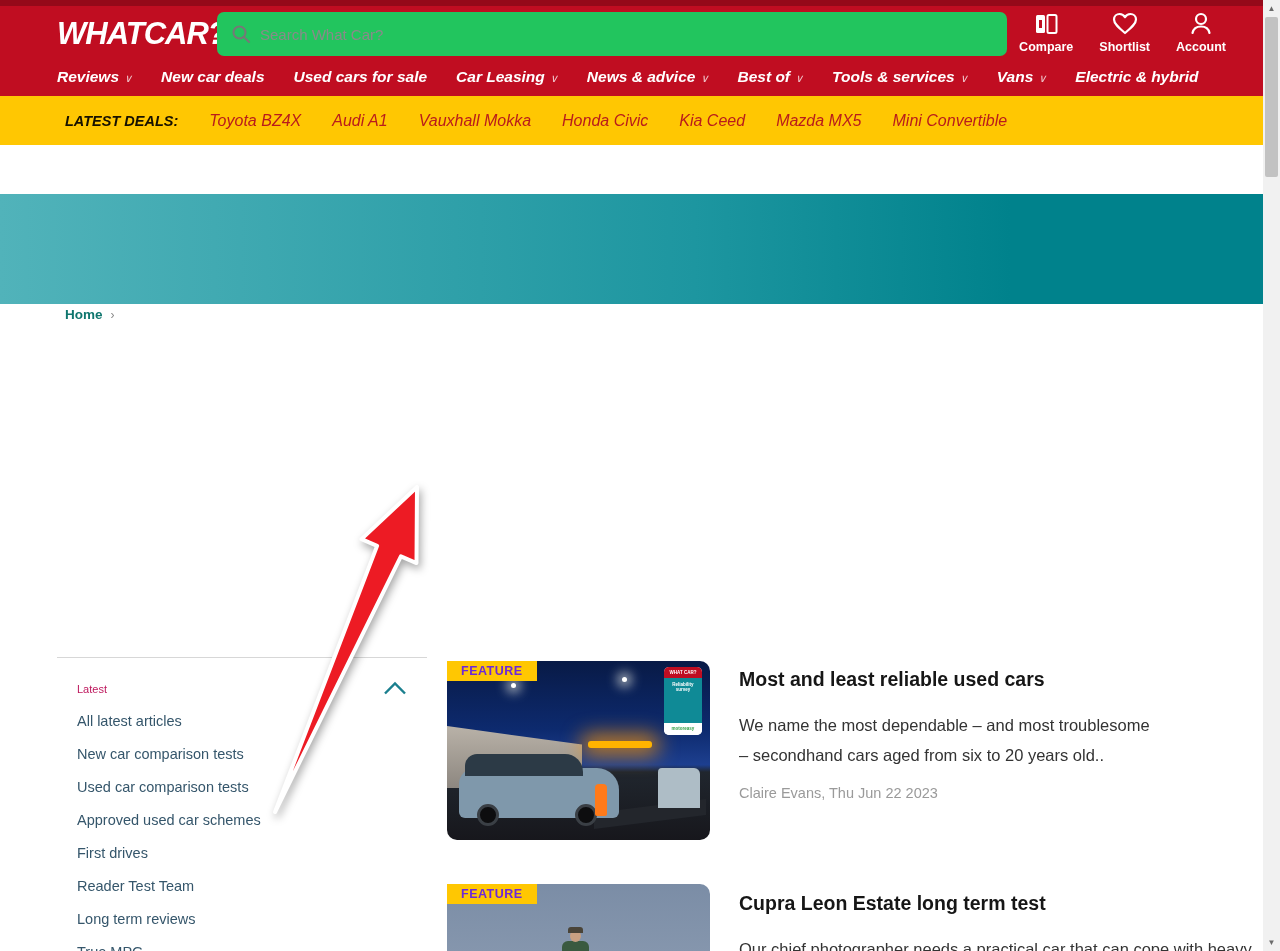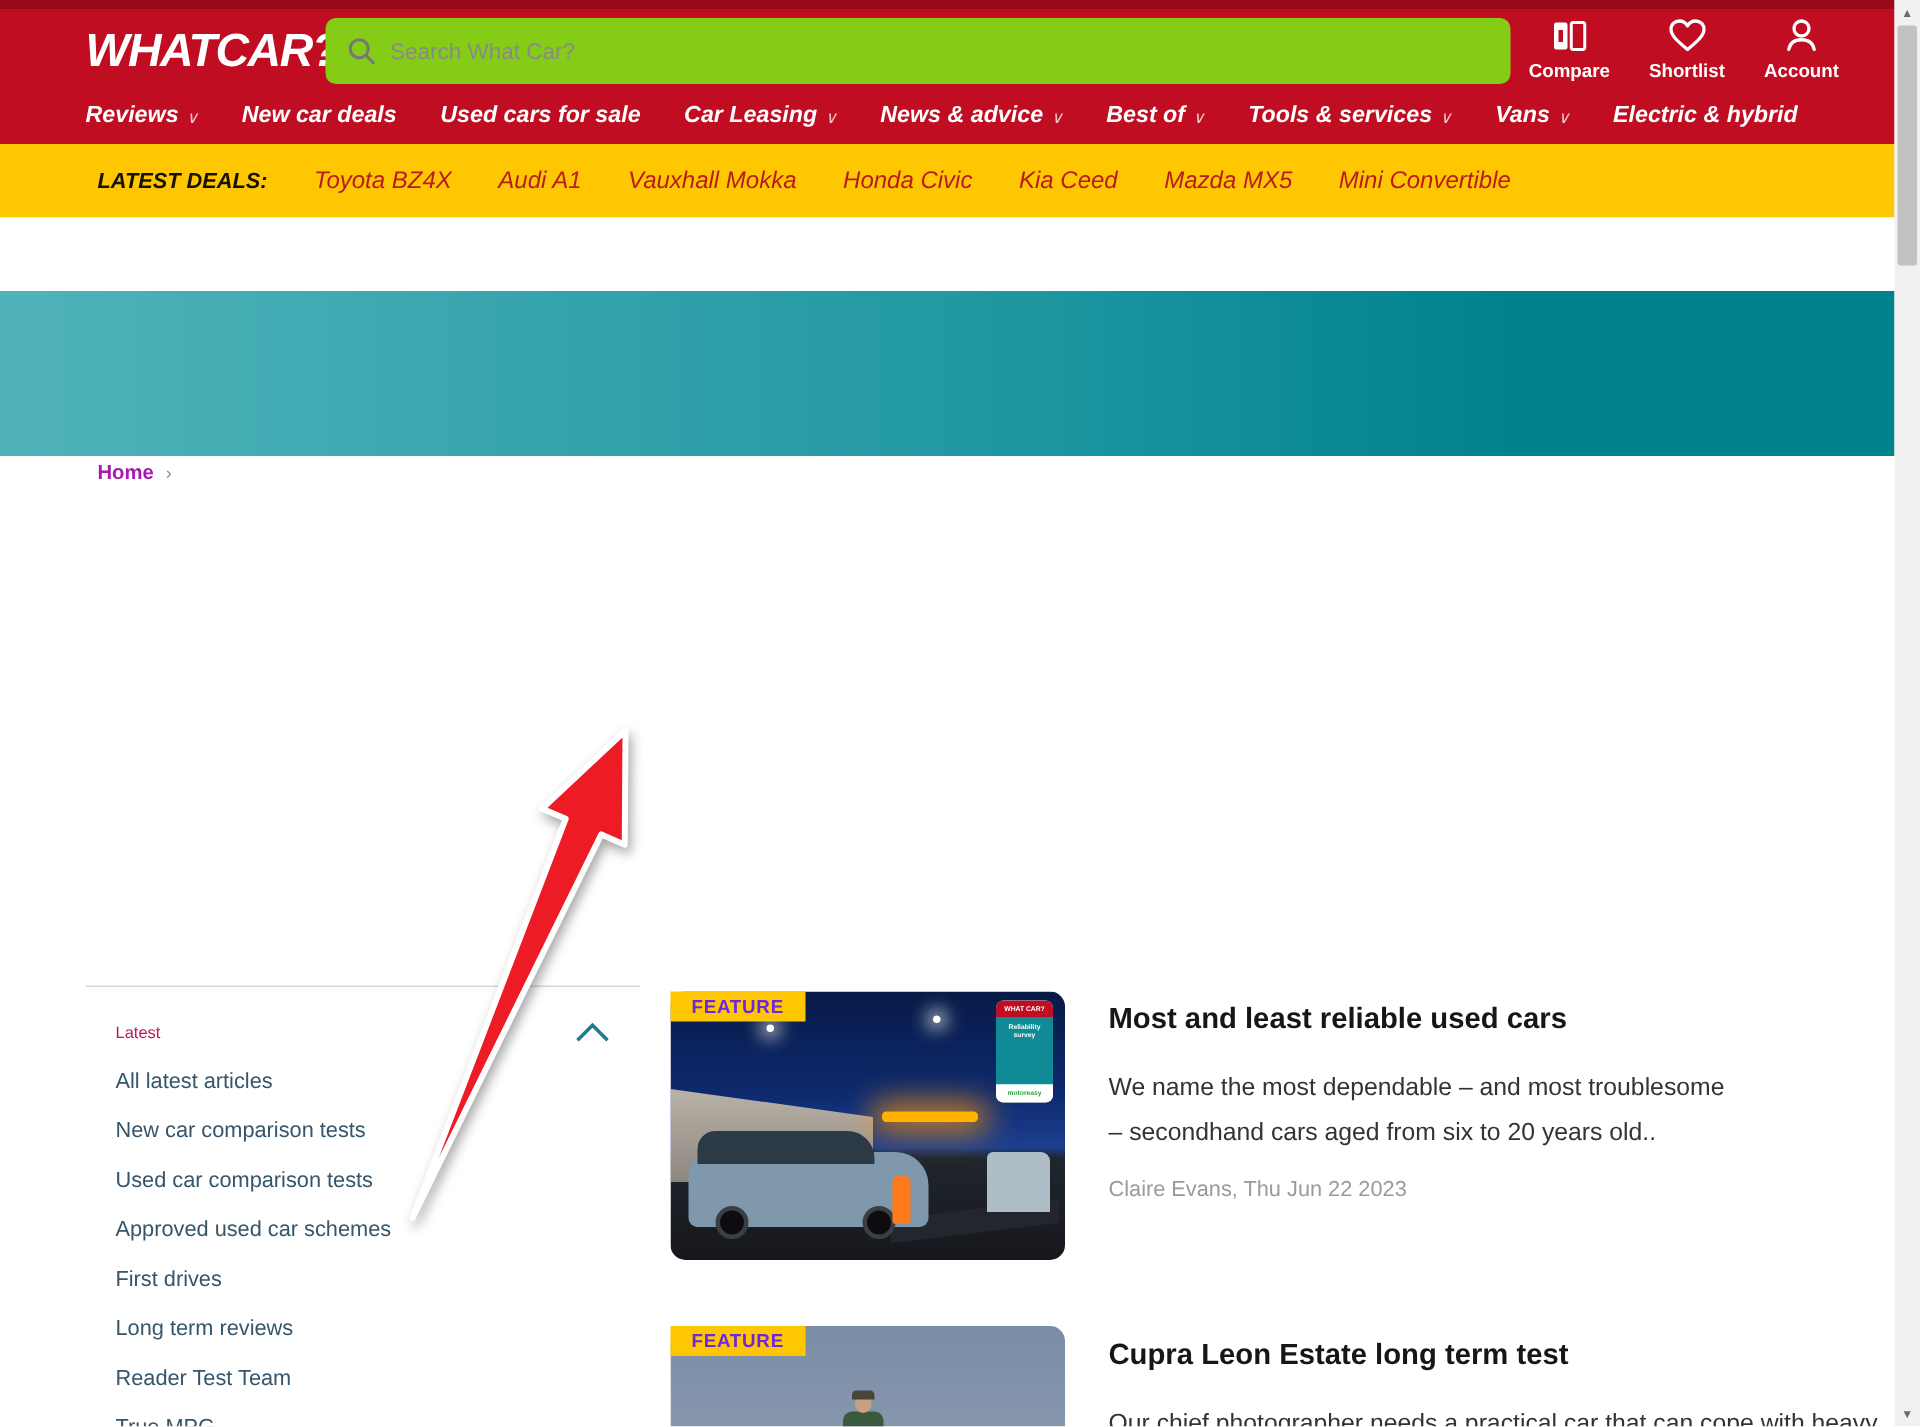--- a/index.html
+++ b/index.html
@@ -7,21 +7,21 @@
               font-family:"Liberation Sans", sans-serif; }
   .page { position:relative; width:1280px; height:951px; background:#fff; overflow:hidden; }
   .abs { position:absolute; }
 
   
   .site-header { left:0; top:0; width:1263px; height:96px; background:#c00d21; }
   .top-strip { left:0; top:0; width:1263px; height:6px; background:rgba(40,0,8,.28); }
   .logo { left:57px; top:13px; height:42px; display:flex; align-items:center;
           color:#fff; font-size:31px; font-weight:900; font-style:italic;
           letter-spacing:-1px; cursor:pointer; }
-  .search-bar { left:217px; top:12px; width:790px; height:44px; background:#84cc16;
+  .search-bar { left:217px; top:12px; width:790px; height:44px; background:#22c55e;
                 border-radius:7px; display:flex; align-items:center; padding:4px 14px; gap:9px; }
   .search-bar input { border:none; outline:none; flex:1; font-size:15px;
                       font-family:"Liberation Sans",sans-serif; color:#333; background:transparent; }
   .search-bar input::placeholder { color:#8a8a8a; }
   .hdr-actions { right:37px; top:11px; display:flex; gap:26px; }
   .hdr-action { display:flex; flex-direction:column; align-items:center; gap:3px;
                 color:#fff; cursor:pointer; min-width:50px; }
   .hdr-action .lbl { font-size:12.5px; font-weight:bold; }
   .hdr-action svg { display:block; }
 
@@ -34,21 +34,21 @@
 
   
   .deals-bar { left:0; top:96px; width:1263px; height:49px; background:#ffc702;
                display:flex; align-items:center; padding-left:65px; gap:31px;font-style:italic; }
   .deals-label { font-size:14.5px; font-weight:bold; color:#171100; }
   .deal-link { font-size:16px; color:#b91c1c; cursor:pointer; white-space:nowrap; }
 
   
   .crumb-bar { left:0; top:145px; width:1263px; height:49px; background:#fff; }
   .crumb { left:65px; top:162px; display:flex; align-items:center; gap:8px; }
-  .crumb a { color:#a21caf; font-size:13.5px; font-weight:bold; text-decoration:none; cursor:pointer; }
+  .crumb a { color:#0f766e; font-size:13.5px; font-weight:bold; text-decoration:none; cursor:pointer; }
   .crumb .sep { color:#8a8a8a; font-size:12px; }
 
   
   .hero { left:0; top:194px; width:1263px; height:110px;
           background:linear-gradient(90deg,#51b3ba 0%, #1d96a0 55%, #00828c 80%, #00828c 100%); }
 
   
   .sidebar { left:57px; top:657px; width:370px; border-top:1px solid #d7d7d7; }
   .side-head { display:flex; justify-content:space-between; align-items:center;
                padding:23px 20px 0 20px; cursor:pointer; }
@@ -218,22 +218,22 @@
       <span class="side-title">Latest</span>
       <svg width="24" height="15" viewBox="0 0 24 15">
         <polyline points="2,12.5 12,2.5 22,12.5" fill="none" stroke="#1a7f8e" stroke-width="2.4"></polyline>
       </svg>
     </div>
     <div class="side-item">All latest articles</div>
     <div class="side-item">New car comparison tests</div>
     <div class="side-item">Used car comparison tests</div>
     <div class="side-item">Approved used car schemes</div>
     <div class="side-item">First drives</div>
+    <div class="side-item">Reader Test Team</div>
     <div class="side-item">Long term reviews</div>
-    <div class="side-item">Reader Test Team</div>
     <div class="side-item">True MPG</div>
   </aside>
 
   <article>
     <div class="abs" style="left:447px; top:661px;">
       <div class="badge">FEATURE</div>
       <div class="card-img">
         <div class="scene1">
           <span class="lamp" style="left:64px; top:22px;"></span>
           <span class="lamp" style="left:175px; top:16px;"></span>

